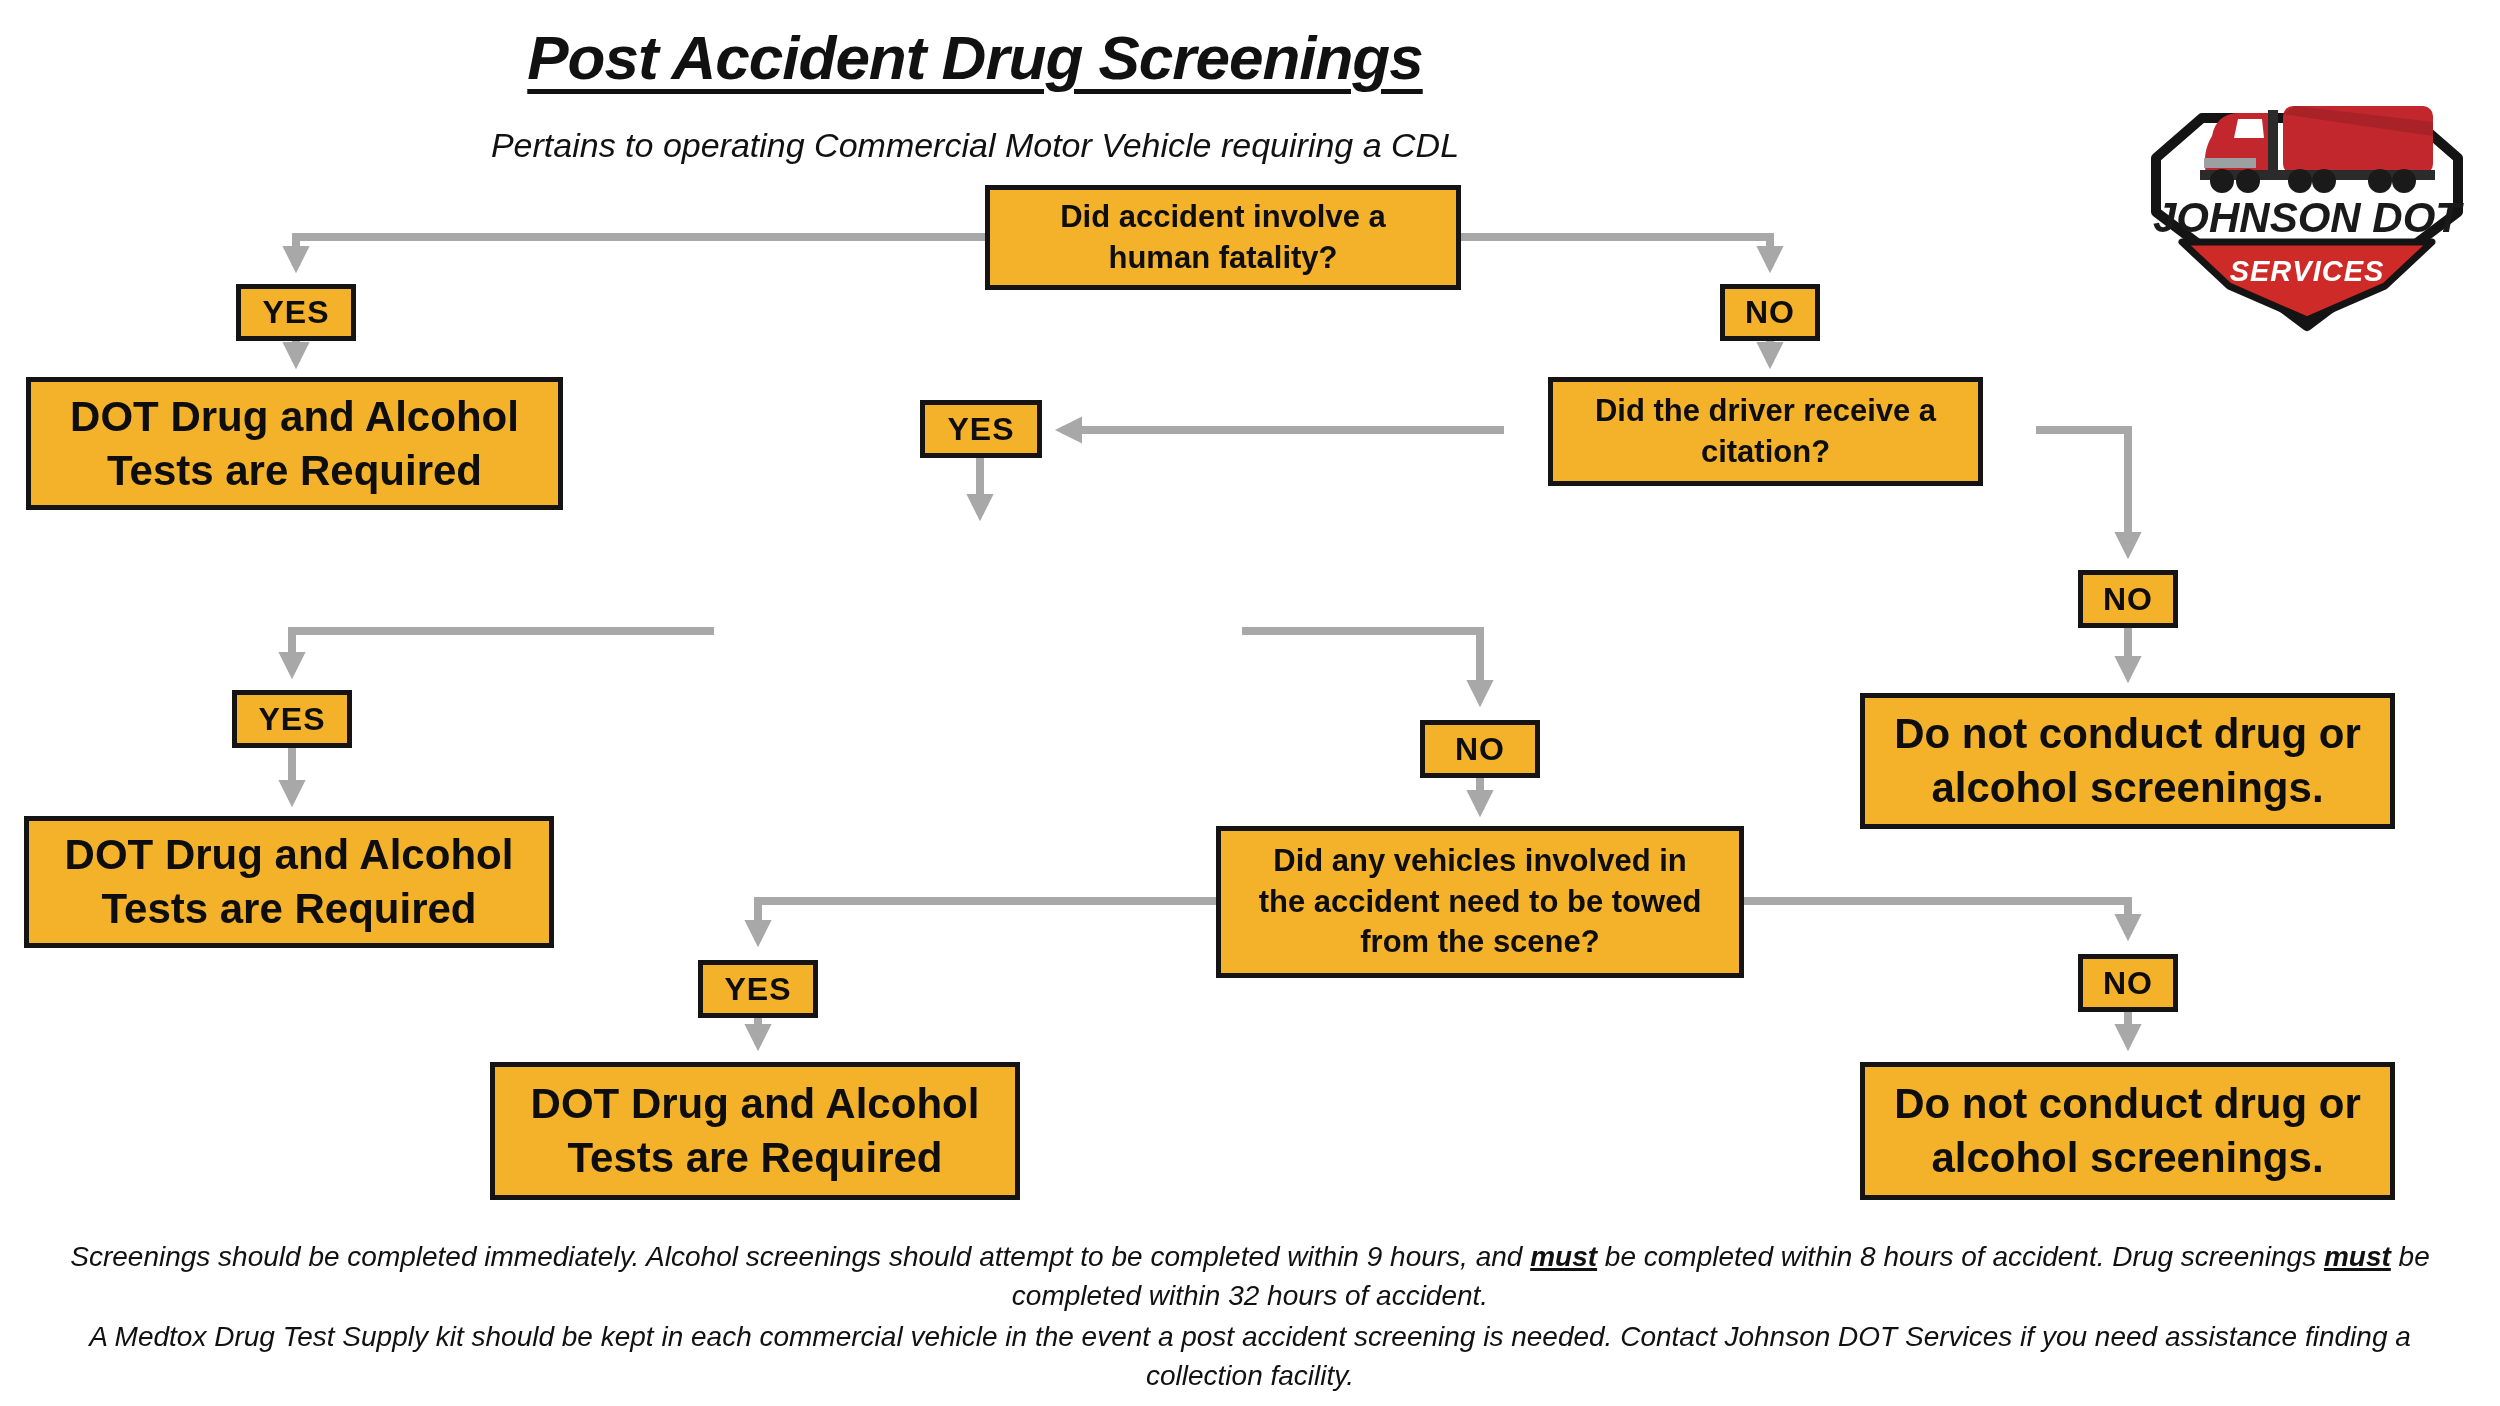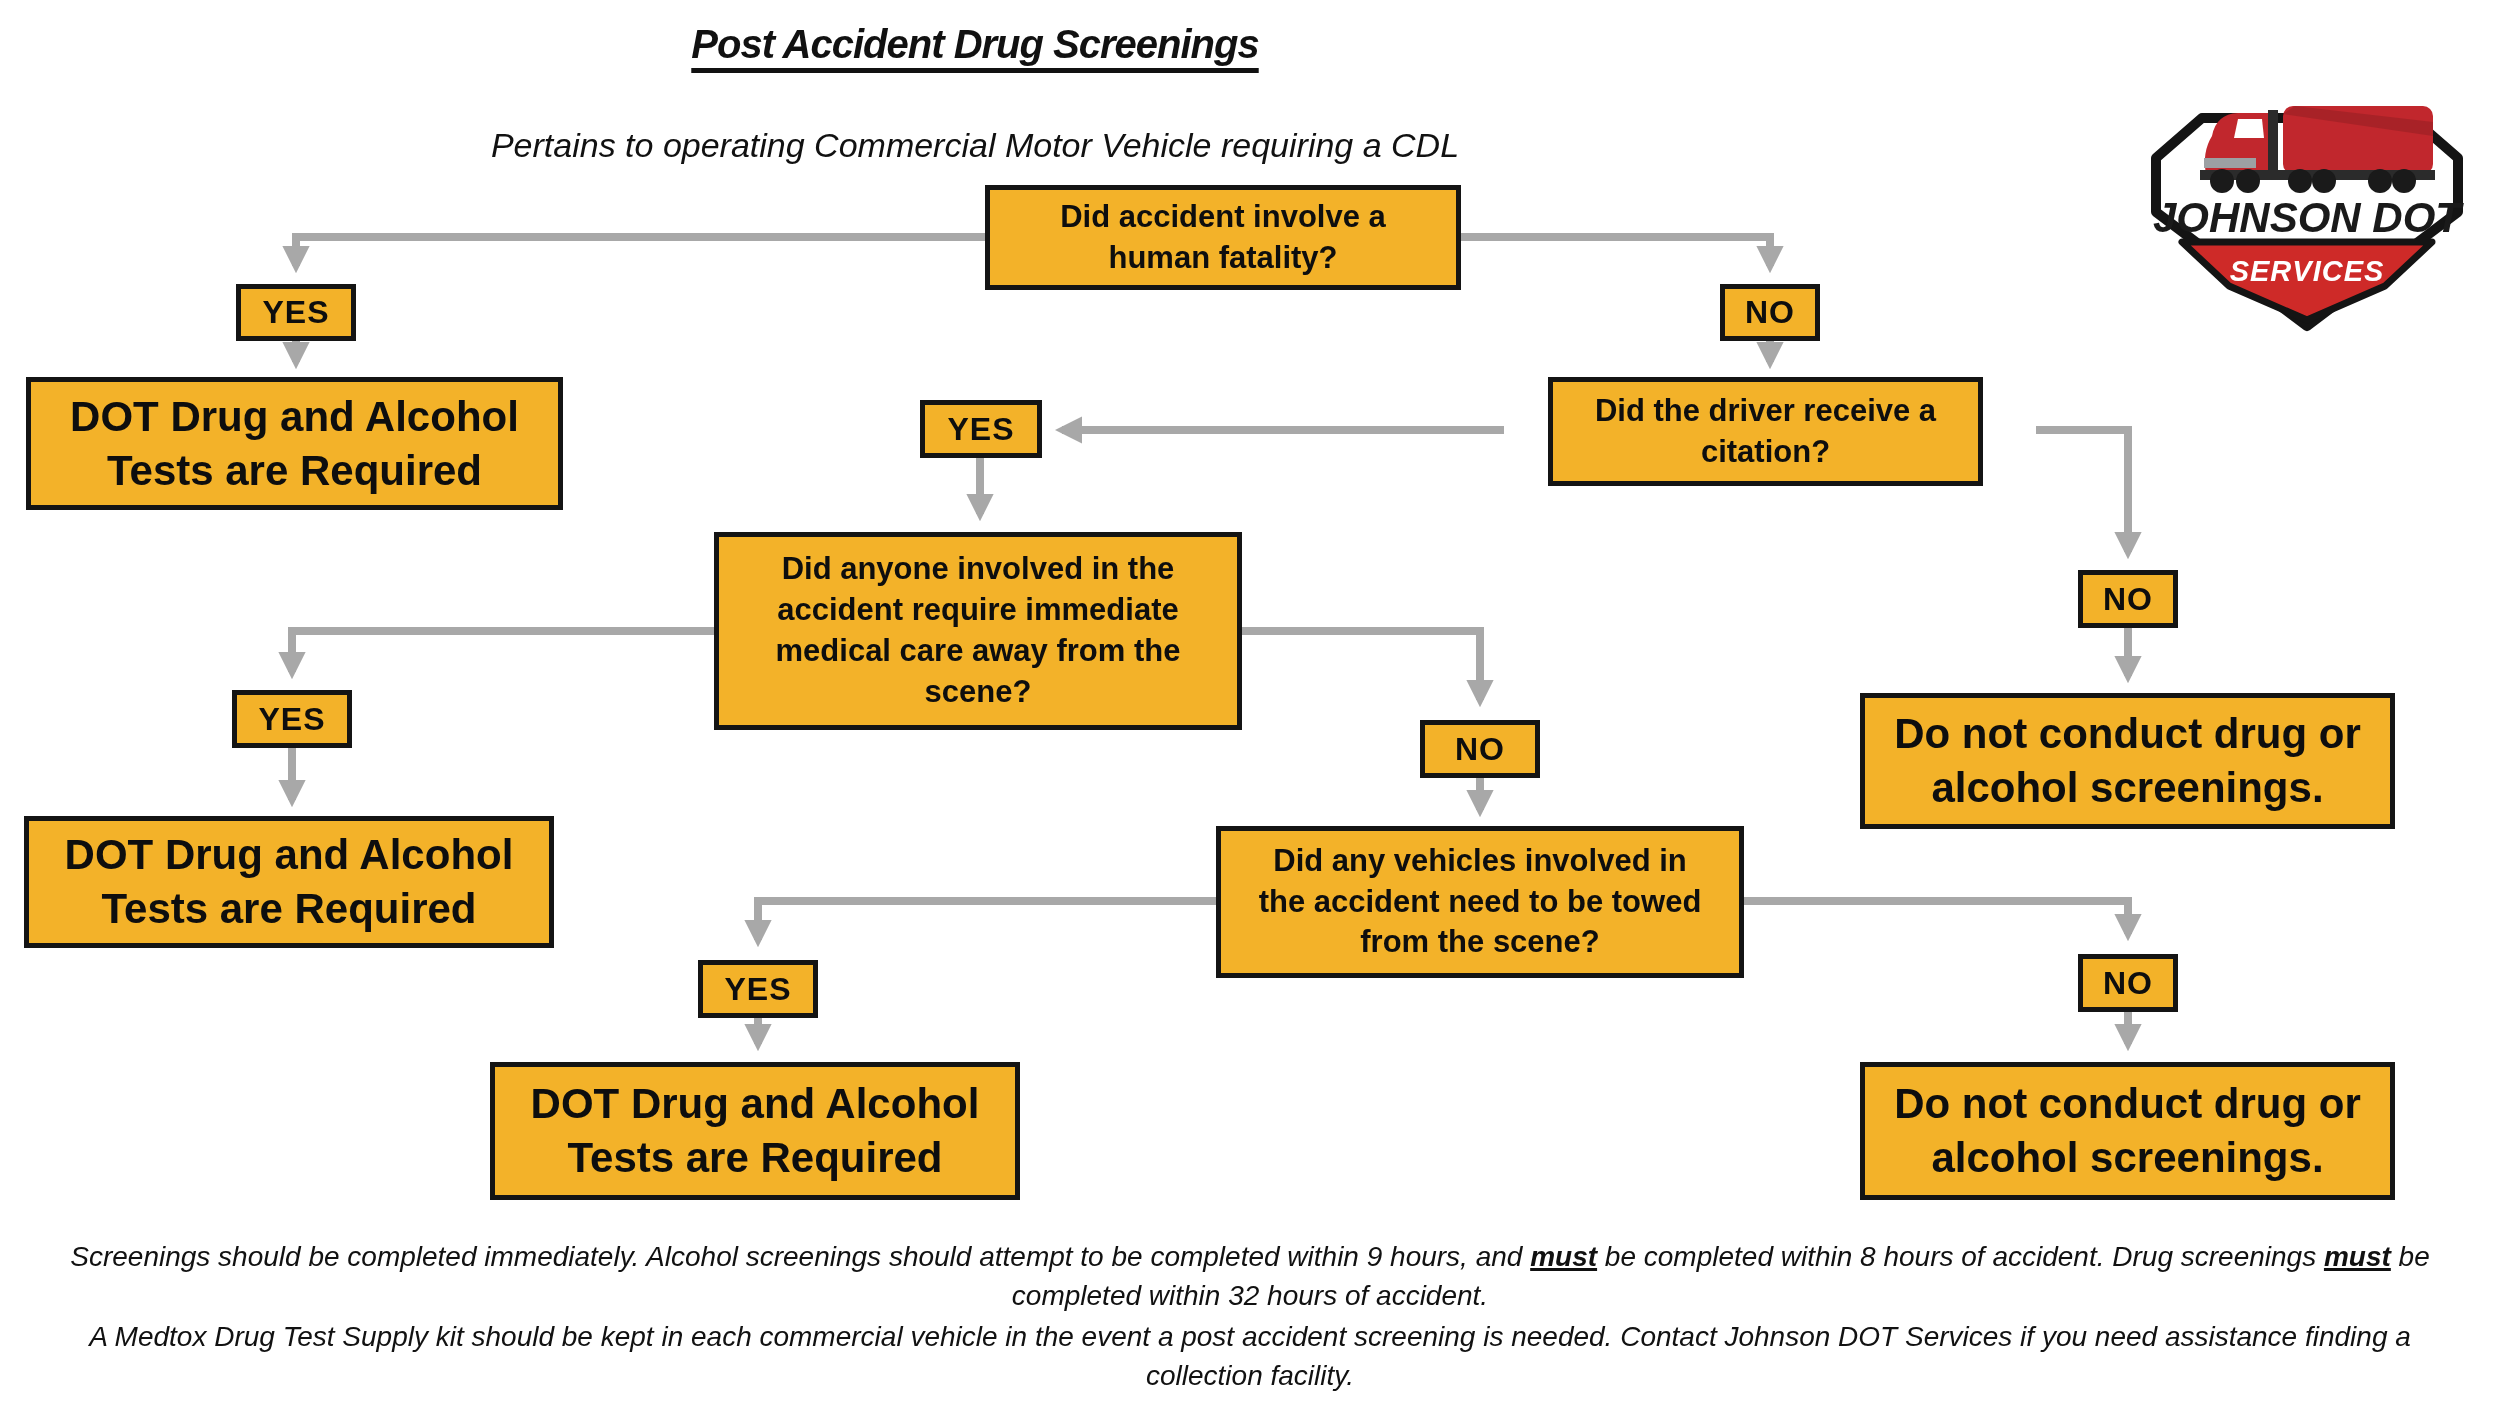--- a/index.html
+++ b/index.html
@@ -3,21 +3,21 @@
 <meta charset="utf-8">
 <style>
   html,body{margin:0;padding:0;background:#ffffff;}
   #canvas{
     position:relative;width:2500px;height:1406px;background:#ffffff;overflow:hidden;
     font-family:"Liberation Sans",sans-serif;color:#111;
   }
   
   #title{
     position:absolute;top:22px;left:0;width:1950px;text-align:center;
-    font-size:40px;font-weight:bold;font-style:italic;
+    font-size:62px;font-weight:bold;font-style:italic;
     text-decoration:underline;text-decoration-thickness:5px;text-underline-offset:10px;
     letter-spacing:-1px;
   }
   #subtitle{
     position:absolute;top:126px;left:0;width:1950px;text-align:center;
     font-size:34px;font-style:italic;font-weight:500;
   }
   
   .node{
     position:absolute;background:#F3B229;border:5px solid #141414;
@@ -95,23 +95,20 @@
   </div>
 
   <div class="node tag" style="left:920px;top:400px;width:122px;height:58px;">
     <span>YES</span>
   </div>
 
   <div class="node tag" style="left:2078px;top:570px;width:100px;height:58px;">
     <span>NO</span>
   </div>
 
-  <div class="node q" style="left:714px;top:532px;width:528px;height:198px;">
-    <span>Did anyone involved in the accident require immediate medical care away from the scene?</span>
-  </div>
 
   <div class="node terminal" style="left:1860px;top:693px;width:535px;height:136px;">
     <span>Do not conduct drug or alcohol screenings.</span>
   </div>
 
   <div class="node tag" style="left:232px;top:690px;width:120px;height:58px;">
     <span>YES</span>
   </div>
 
   <div class="node tag" style="left:1420px;top:720px;width:120px;height:58px;">

